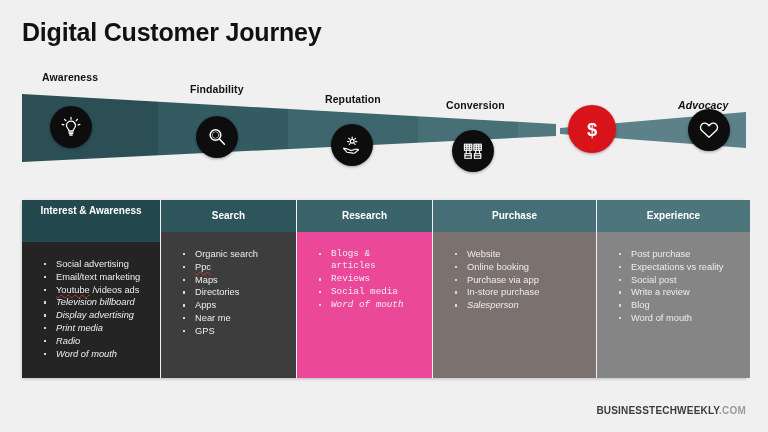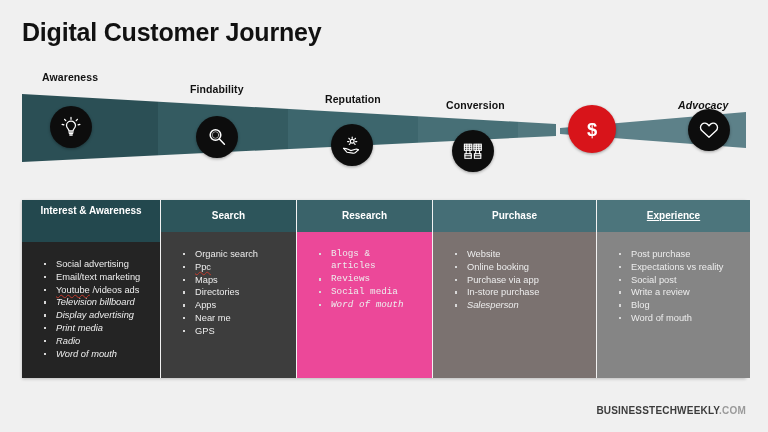--- a/index.html
+++ b/index.html
@@ -225,21 +225,21 @@
           <ul class="items">
             <li class="items-li">Website</li>
             <li class="items-li">Online booking</li>
             <li class="items-li">Purchase via app</li>
             <li class="items-li">In-store purchase</li>
             <li class="items-li it">Salesperson</li>
           </ul>
         </div>
       </div>
       <div class="col" style="flex: 0 0 153px;">
-        <div class="col-head" style="background: rgb(76, 117, 124); text-decoration: underline;">Experience</div>
+        <div class="col-head" style="background: rgb(76, 117, 124);">Experience</div>
         <div class="col-body" style="background: rgb(133, 133, 133);">
           <ul class="items">
             <li class="items-li">Post purchase</li>
             <li class="items-li">Expectations vs reality</li>
             <li class="items-li">Social post</li>
             <li class="items-li">Write a review</li>
             <li class="items-li">Blog</li>
             <li class="items-li">Word of mouth</li>
           </ul>
         </div>

